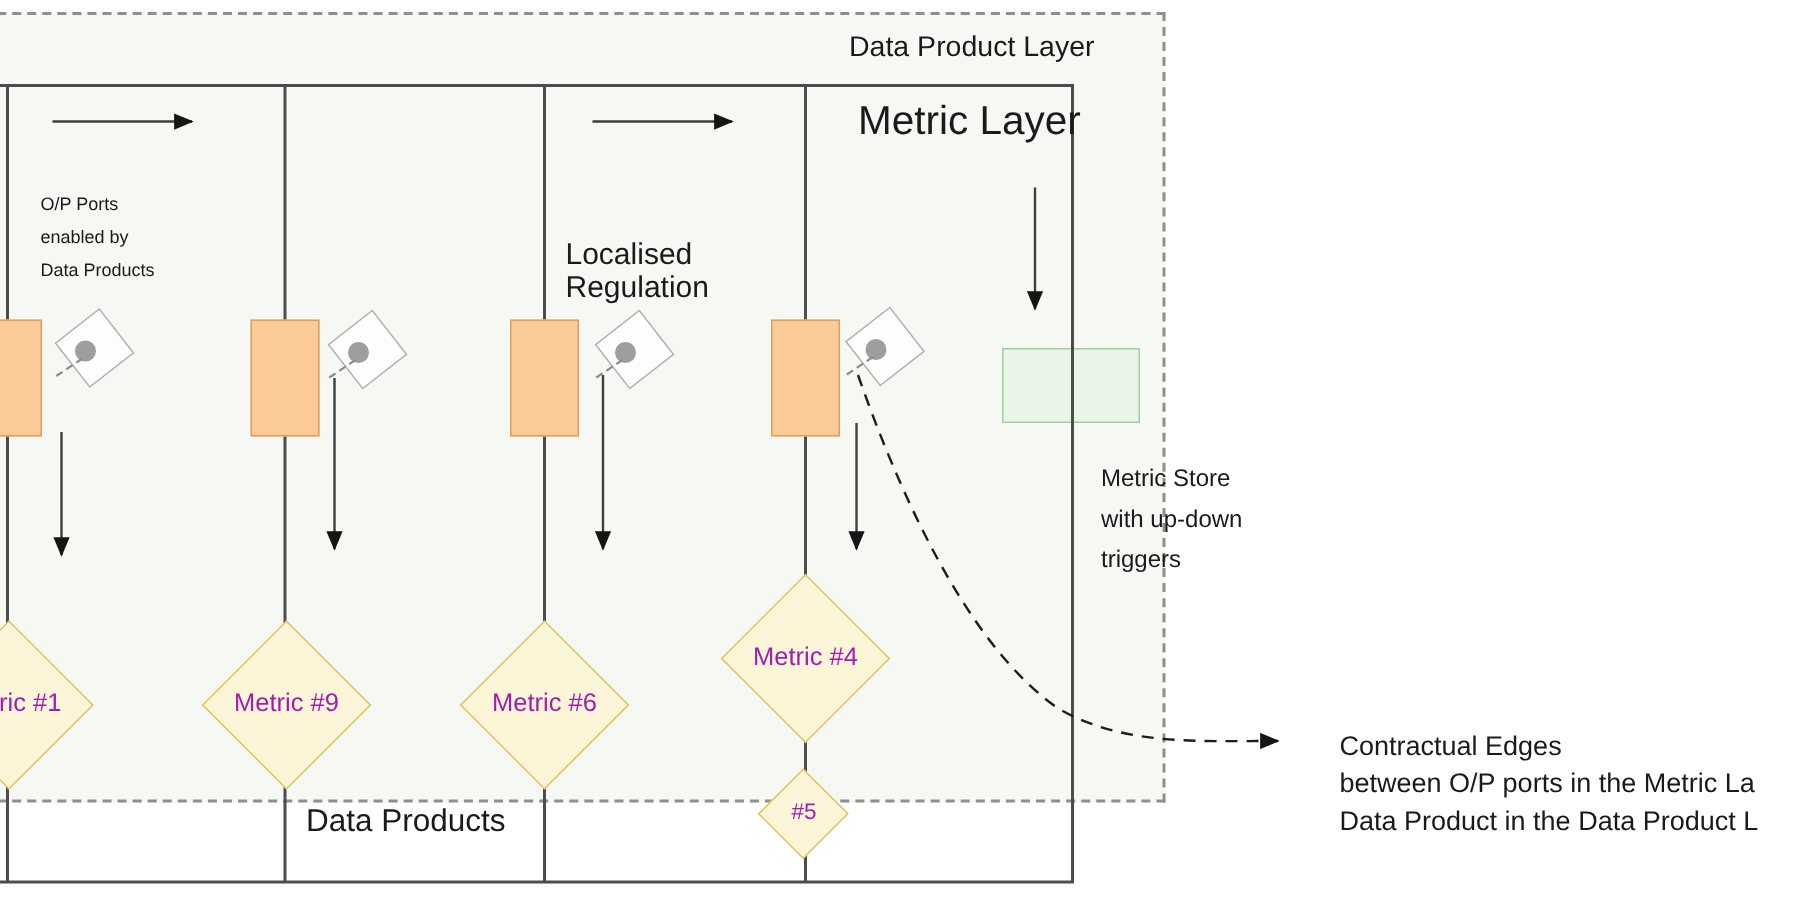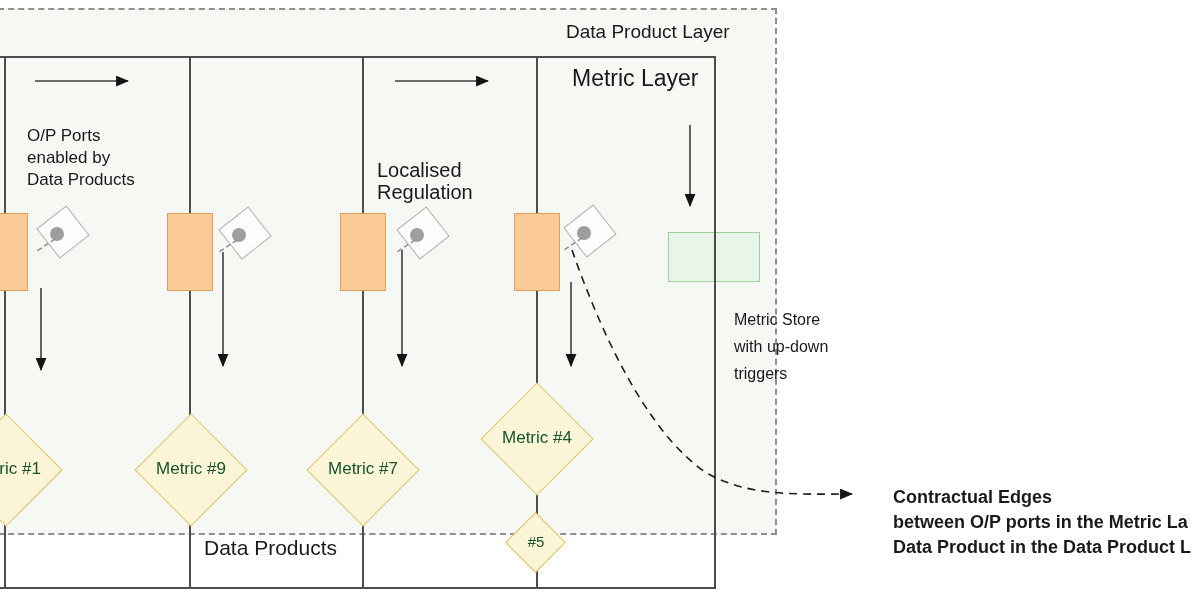--- a/index.html
+++ b/index.html
@@ -41,33 +41,33 @@
     position:absolute;width:14px;height:14px;border-radius:50%;
     background:#9e9e9e;left:6px;top:14px;
   }
   
   .mdia{z-index:5;}
   .mdia .sq{
     position:absolute;background:#fcf5d8;border:1.5px solid #e0c15f;
     transform:rotate(45deg);box-sizing:border-box;
   }
   .mdia .lbl{
-    position:absolute;text-align:center;font-size:17px;color:#14532d;white-space:nowrap;
+    position:absolute;text-align:center;font-size:17px;color:#a21caf;white-space:nowrap;
   }
   .big .sq{width:80px;height:80px;left:0;top:0;}
   .small .sq{width:43px;height:43px;left:0;top:0;}
   
   .txt{z-index:7;white-space:pre-line;}
   .t-dpl{left:566px;top:21px;font-size:19px;}
-  .t-ml{left:572px;top:65px;font-size:23px;}
-  .t-op{left:27px;top:125px;font-size:17px;line-height:22px;}
+  .t-ml{left:572px;top:65px;font-size:27px;}
+  .t-op{left:27px;top:125px;font-size:12px;line-height:22px;}
   .t-lr{left:377px;top:159px;font-size:20px;line-height:22px;}
   .t-ms{left:734px;top:306px;font-size:16px;line-height:27px;}
   .t-dp{left:204px;top:536px;font-size:21px;}
-  .t-ce{left:893px;top:485px;font-size:18px;line-height:25px;white-space:pre;font-weight:bold;}
+  .t-ce{left:893px;top:485px;font-size:18px;line-height:25px;white-space:pre;}
   svg.overlay{left:0;top:0;z-index:6;pointer-events:none;}
 </style>
 </head>
 <body>
 
 <div class="abs dp-box"></div>
 <div class="abs store-rect"></div>
 <div class="abs ml-box"></div>
 
 <div class="abs lane lane1"></div>
@@ -124,21 +124,21 @@
 <div class="abs mdia big" style="left:-34px;top:430px;width:80px;height:80px;">
   <div class="sq"></div>
   <div class="lbl" style="left:-30px;top:29px;width:140px;">Metric #1</div>
 </div>
 <div class="abs mdia big" style="left:151px;top:430px;width:80px;height:80px;">
   <div class="sq"></div>
   <div class="lbl" style="left:-30px;top:29px;width:140px;">Metric #9</div>
 </div>
 <div class="abs mdia big" style="left:323px;top:430px;width:80px;height:80px;">
   <div class="sq"></div>
-  <div class="lbl" style="left:-30px;top:29px;width:140px;">Metric #7</div>
+  <div class="lbl" style="left:-30px;top:29px;width:140px;">Metric #6</div>
 </div>
 <div class="abs mdia big" style="left:497px;top:399px;width:80px;height:80px;">
   <div class="sq"></div>
   <div class="lbl" style="left:-30px;top:29px;width:140px;">Metric #4</div>
 </div>
 <div class="abs mdia small" style="left:514px;top:521px;width:43px;height:43px;">
   <div class="sq"></div>
   <div class="lbl" style="left:-48px;top:12px;width:140px;font-size:15px;">#5</div>
 </div>
 

